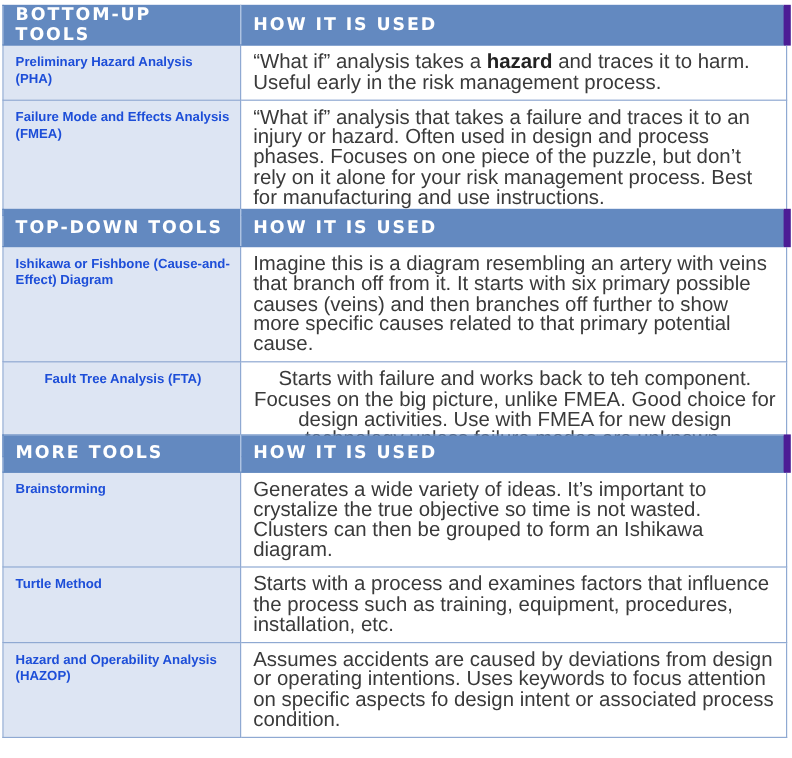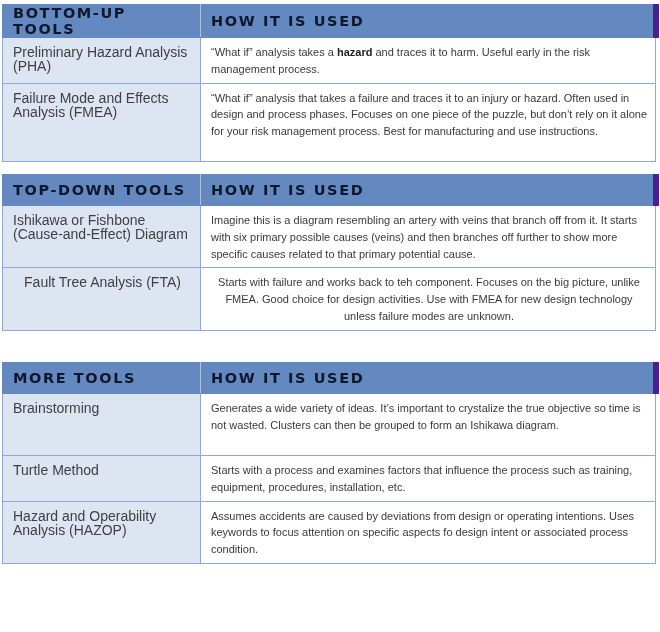--- a/index.html
+++ b/index.html
@@ -18,48 +18,48 @@
       position: absolute;
       left: 2px;
       width: 653px;
       border-collapse: collapse;
       table-layout: fixed;
     }
     .tool-table col.c1 { width: 198px; }
     .tool-table col.c2 { width: 455px; }
     .tool-table th {
       background: #6389c0;
-      color: #0f172a;
+      color: #ffffff;
       font-family: "DejaVu Sans", sans-serif;
       font-weight: bold;
       font-size: 14.5px;
       letter-spacing: 1.6px;
       text-align: left;
       padding: 0 10px;
       height: 30px;
       border: 1px solid #6389c0;
       border-right: 1px solid #aec3e2;
       vertical-align: middle;
     }
     .tool-table th.c2 {
       border-right: 6px solid #4c1d95;
     }
     .tool-table td {
       border: 1px solid #8fa9d2;
       vertical-align: top;
       padding: 6px 8px 5px 10px;
-      font-size: 11px;
+      font-size: 17px;
       line-height: 16.8px;
       color: #333333;
     }
     .tool-table td.name {
       background: #dde5f3;
-      color: #404040;
-      font-weight: normal;
-      font-size: 14px;
+      color: #1d4ed8;
+      font-weight: bold;
+      font-size: 11px;
       line-height: 14px;
       padding-top: 7px;
     }
     .tool-table td.desc {
       background: #ffffff;
       color: #3a3a3a;
     }
     .tool-table td.desc b { color: #222; }
   </style>
 </head>

